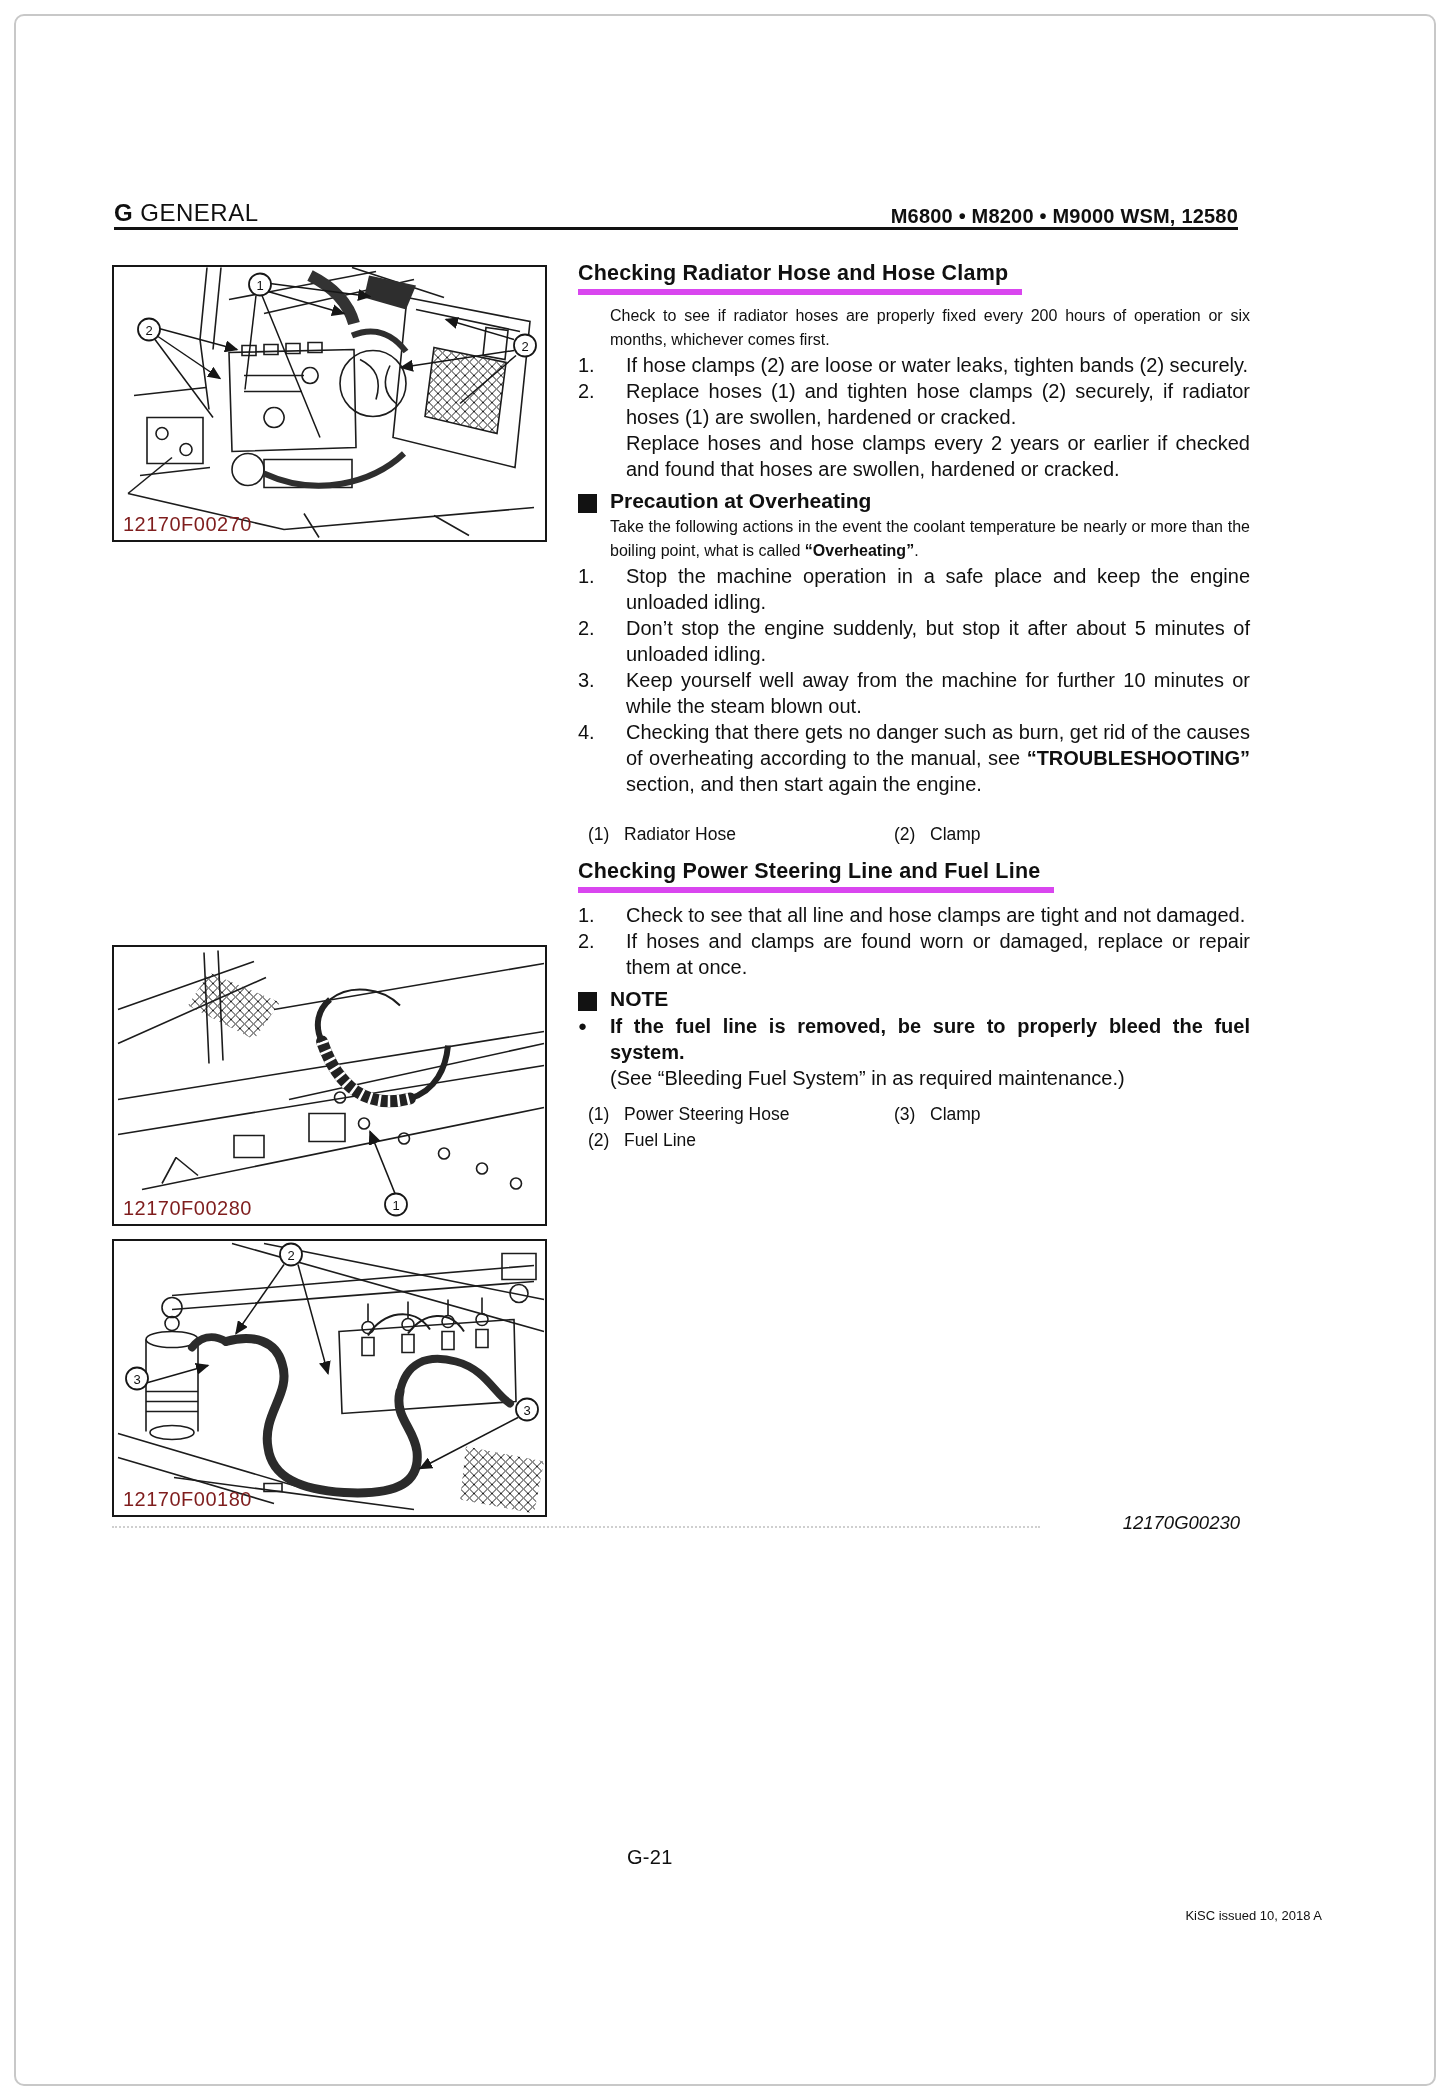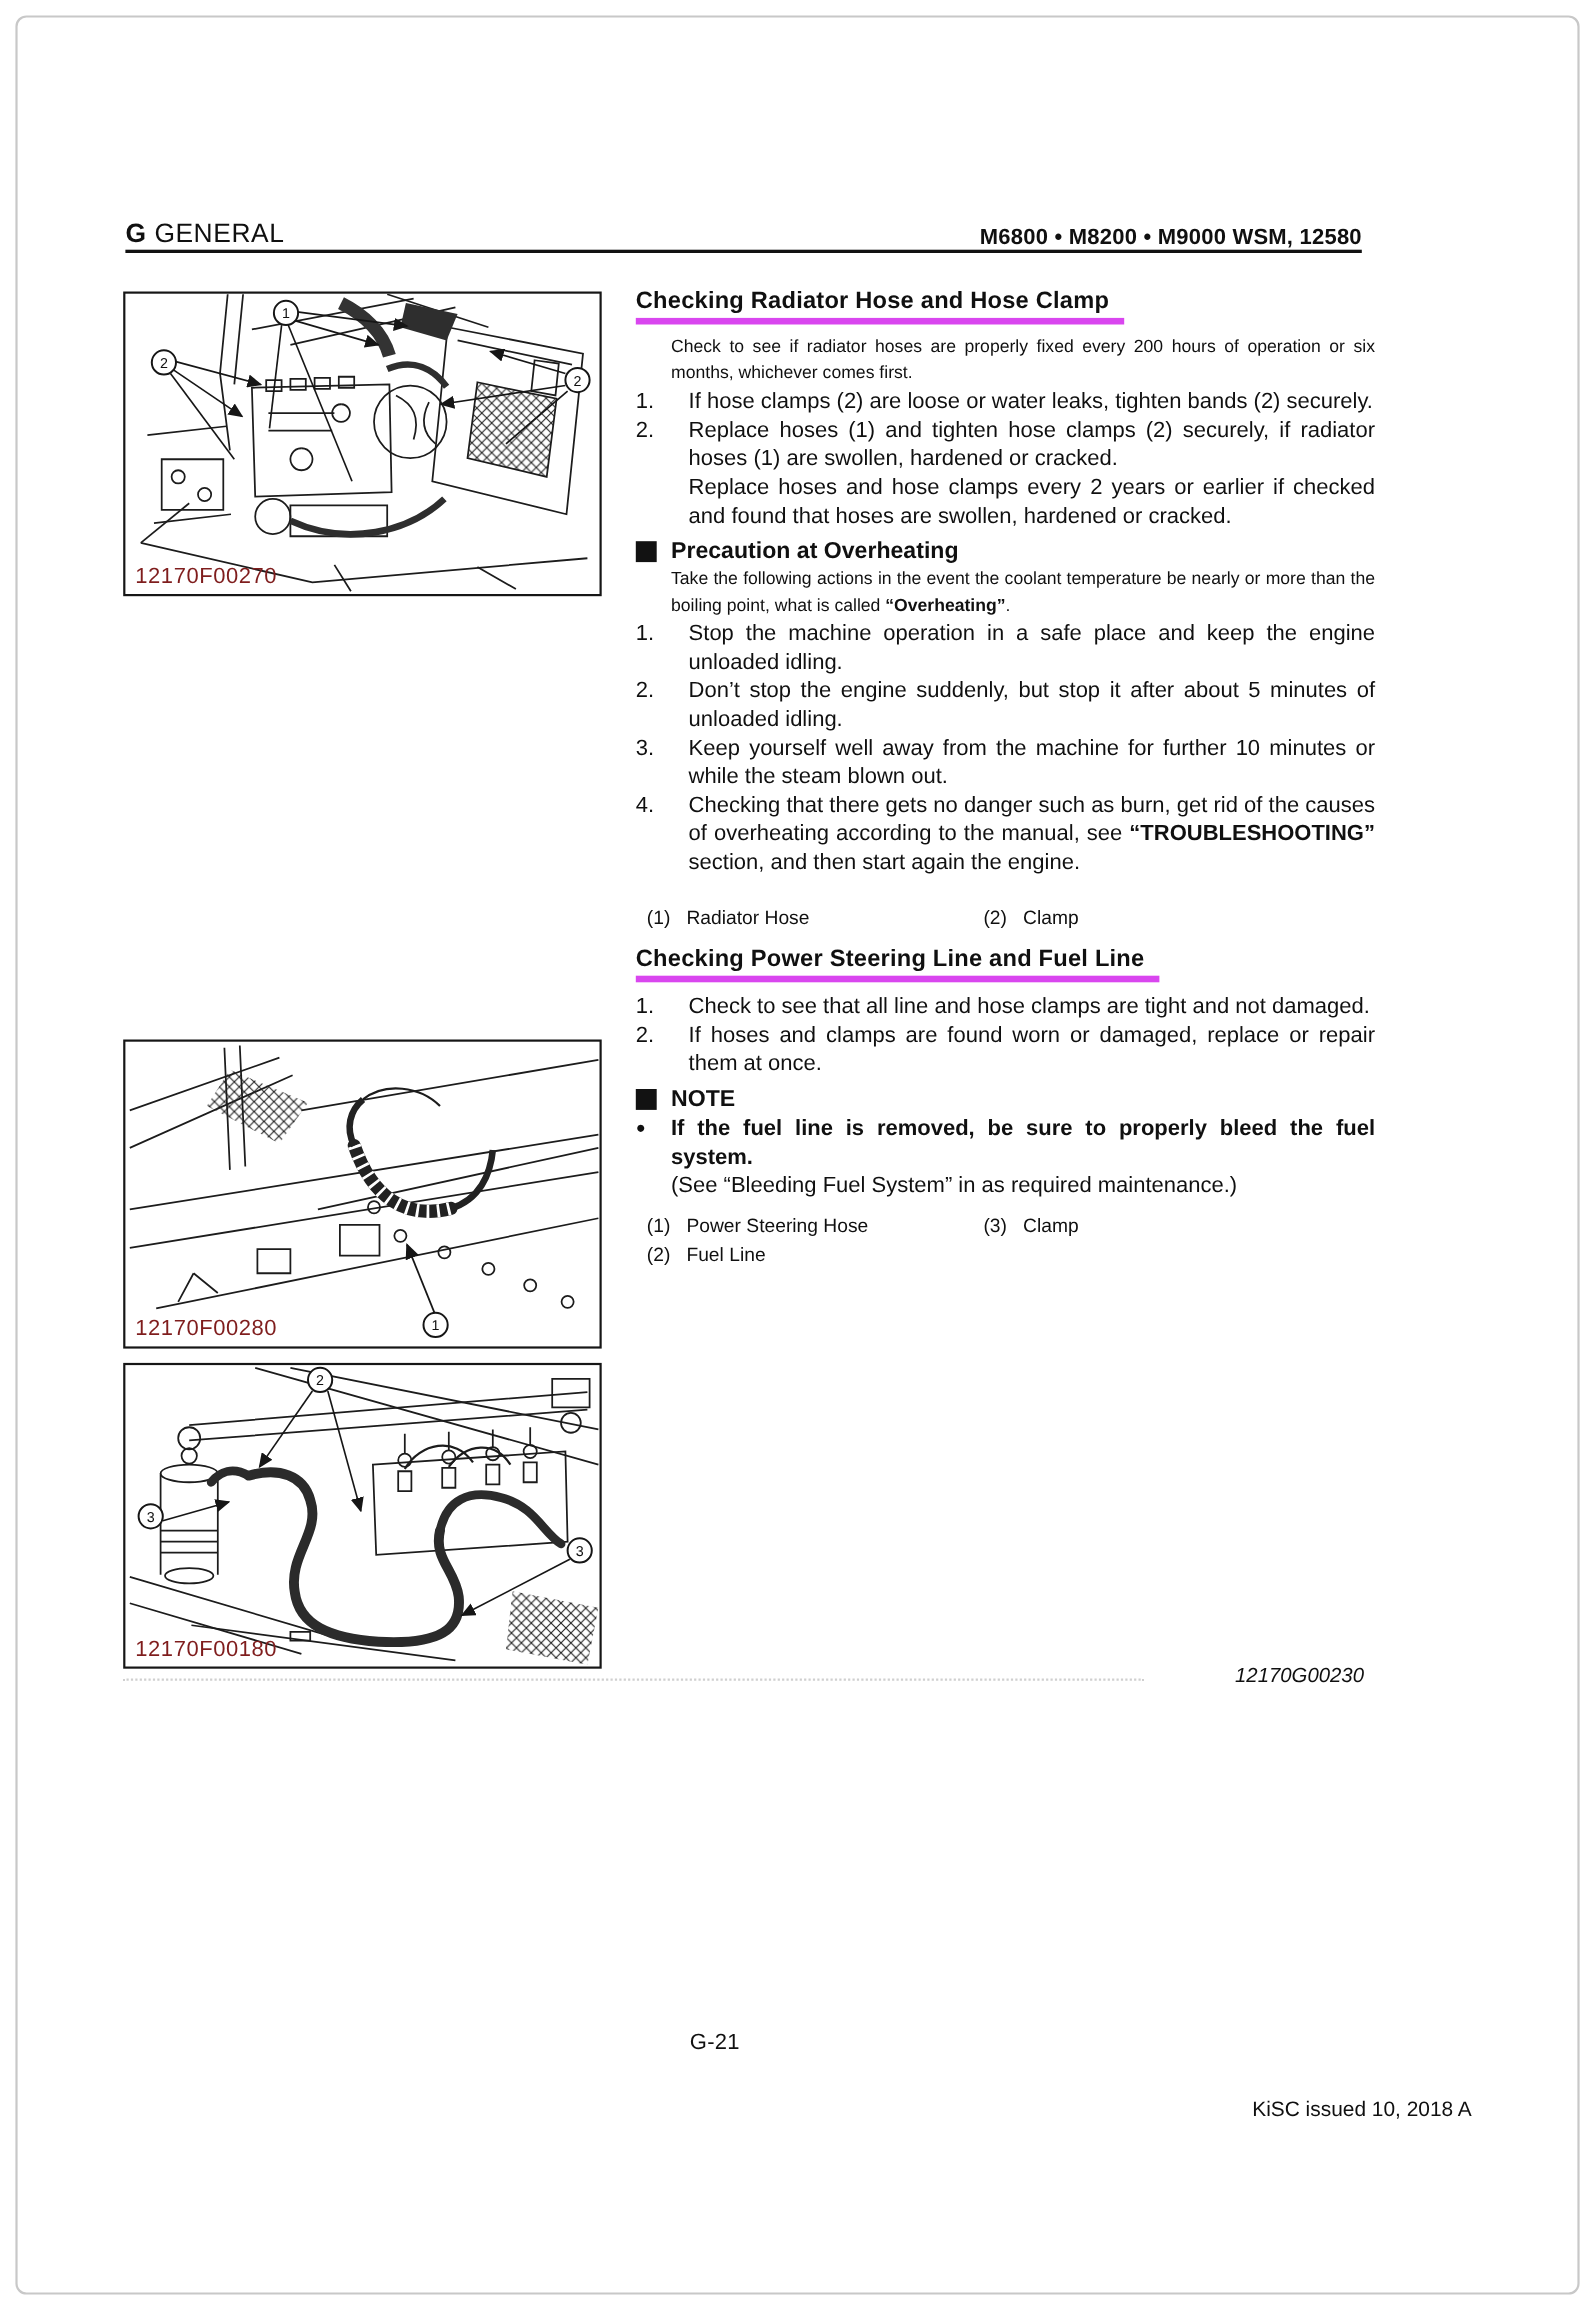--- a/index.html
+++ b/index.html
@@ -32,37 +32,37 @@
   
   .textcol{position:absolute;left:578px;top:257px;width:672px;}
   .section-title{
     display:inline-block;font-size:21.5px;font-weight:700;letter-spacing:.2px;
     padding:0 14px 3px 0;border-bottom:6px solid #d946ef;margin:4px 0 9px 0;
   }
   .para{margin:0 0 0 32px;font-size:16px;line-height:24px;text-align:justify;}
   .step{display:flex;font-size:20px;line-height:26px;}
   .step .num{width:32px;flex:none;}
   .step .body{flex:1;text-align:justify;margin-left:16px;}
-  .subhead{display:flex;align-items:center;margin:7px 0 2px 0;font-size:21px;font-weight:700;}
+  .subhead{display:flex;align-items:flex-end;margin:7px 0 2px 0;font-size:21px;font-weight:700;}
   .subhead .sq{width:19px;height:19px;background:#121212;margin-right:13px;flex:none;}
   .bold-inline{font-weight:700;}
   .legend{display:grid;grid-template-columns:36px 270px 36px 1fr;padding-left:10px;
           font-size:17.5px;line-height:26px;margin-top:24px;}
   .code-ref{text-align:right;font-style:italic;font-size:18.5px;line-height:22px;margin-top:4px;}
   .section2-title{margin-top:12px;}
   .note-bullet-row{display:flex;font-size:20px;line-height:26px;font-weight:700;}
   .note-bullet-row .blt{width:32px;flex:none;font-size:15px;line-height:26px;}
   .note-bullet-row .body{flex:1;text-align:justify;}
   .note-line2{margin-left:32px;font-size:20px;line-height:26px;font-weight:400;}
   .legend2{margin-top:10px;}
   
   .code-ref-bottom{position:absolute;top:1512px;right:210px;font-style:italic;font-size:18.5px;}
   .dotted-divider{position:absolute;left:112px;top:1526px;width:928px;border-top:2px dotted #cfcfcf;}
   .footer-page{position:absolute;left:627px;top:1846px;font-size:20px;letter-spacing:.3px;}
-  .footer-issue{position:absolute;right:112px;top:1908px;font-size:19px;}
+  .footer-issue{position:absolute;right:128px;top:1908px;font-size:13px;}
 </style>
 </head>
 <body>
 
 <div class="page-border"></div>
 
 <div class="header-left">
   <span class="g">G</span>
   <span class="rest">GENERAL</span>
 </div>

